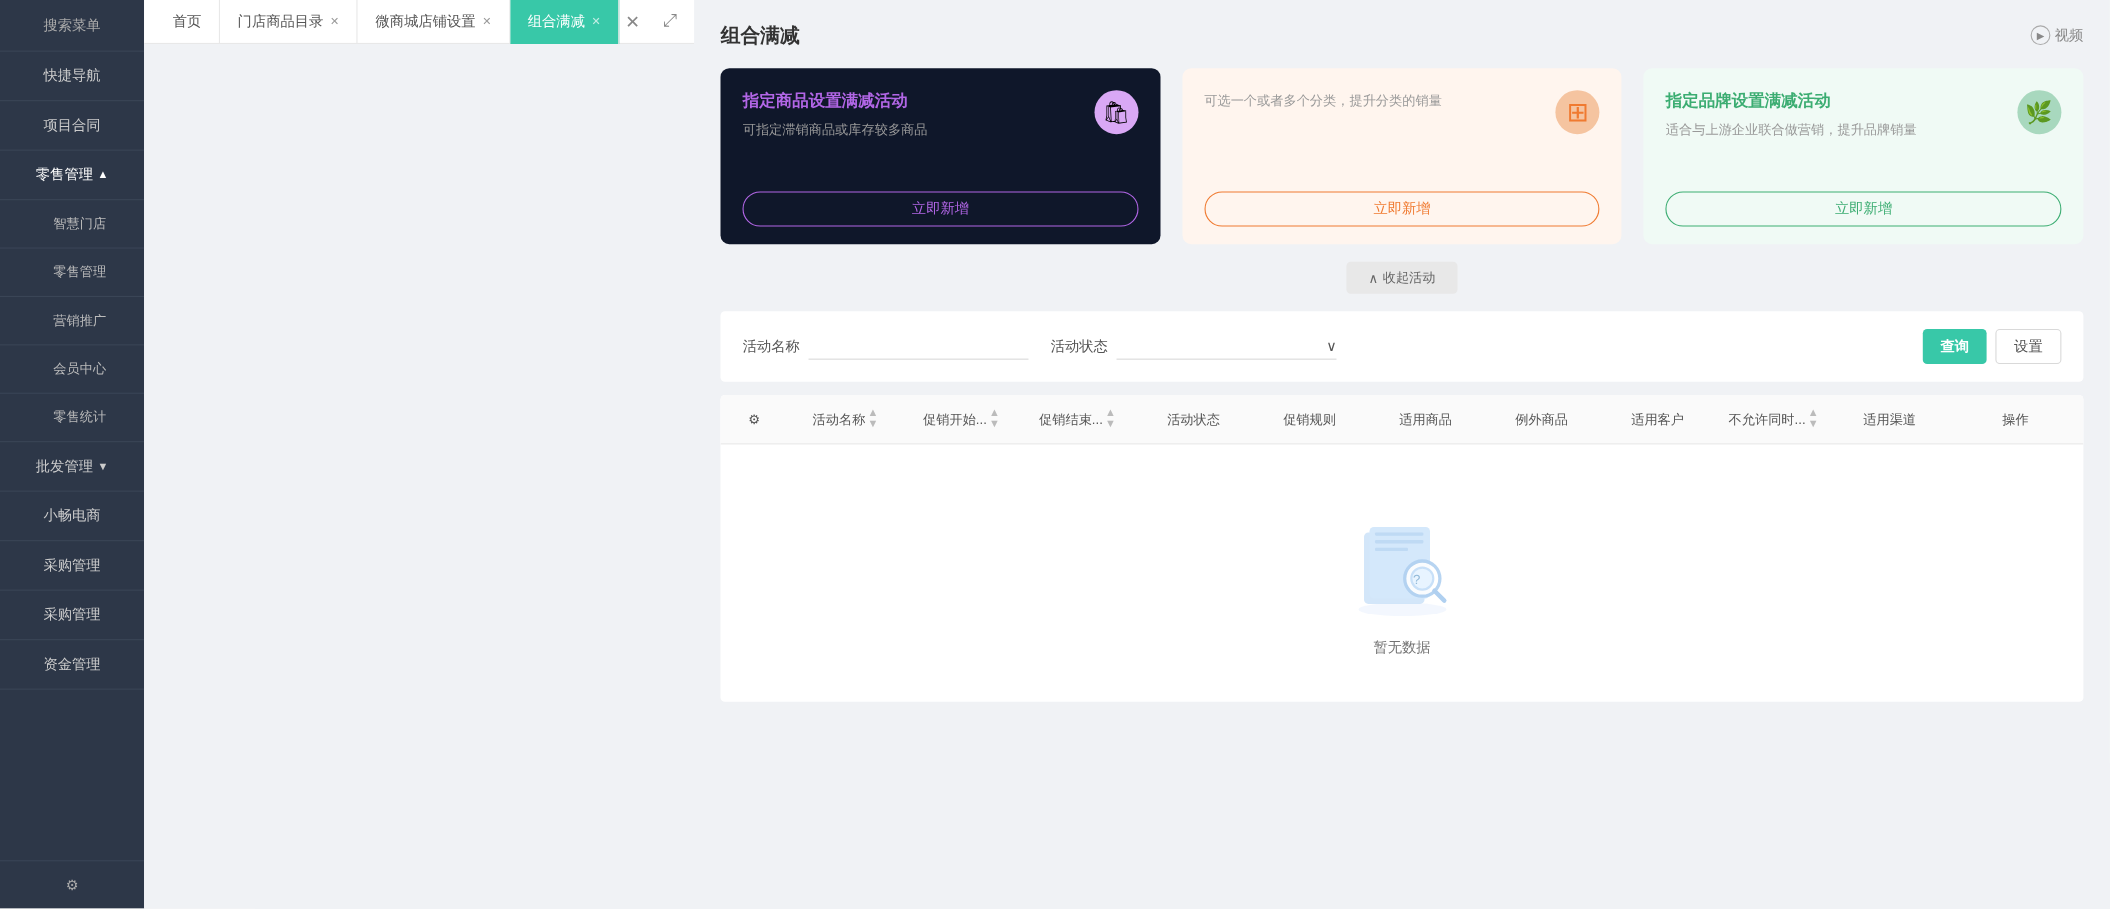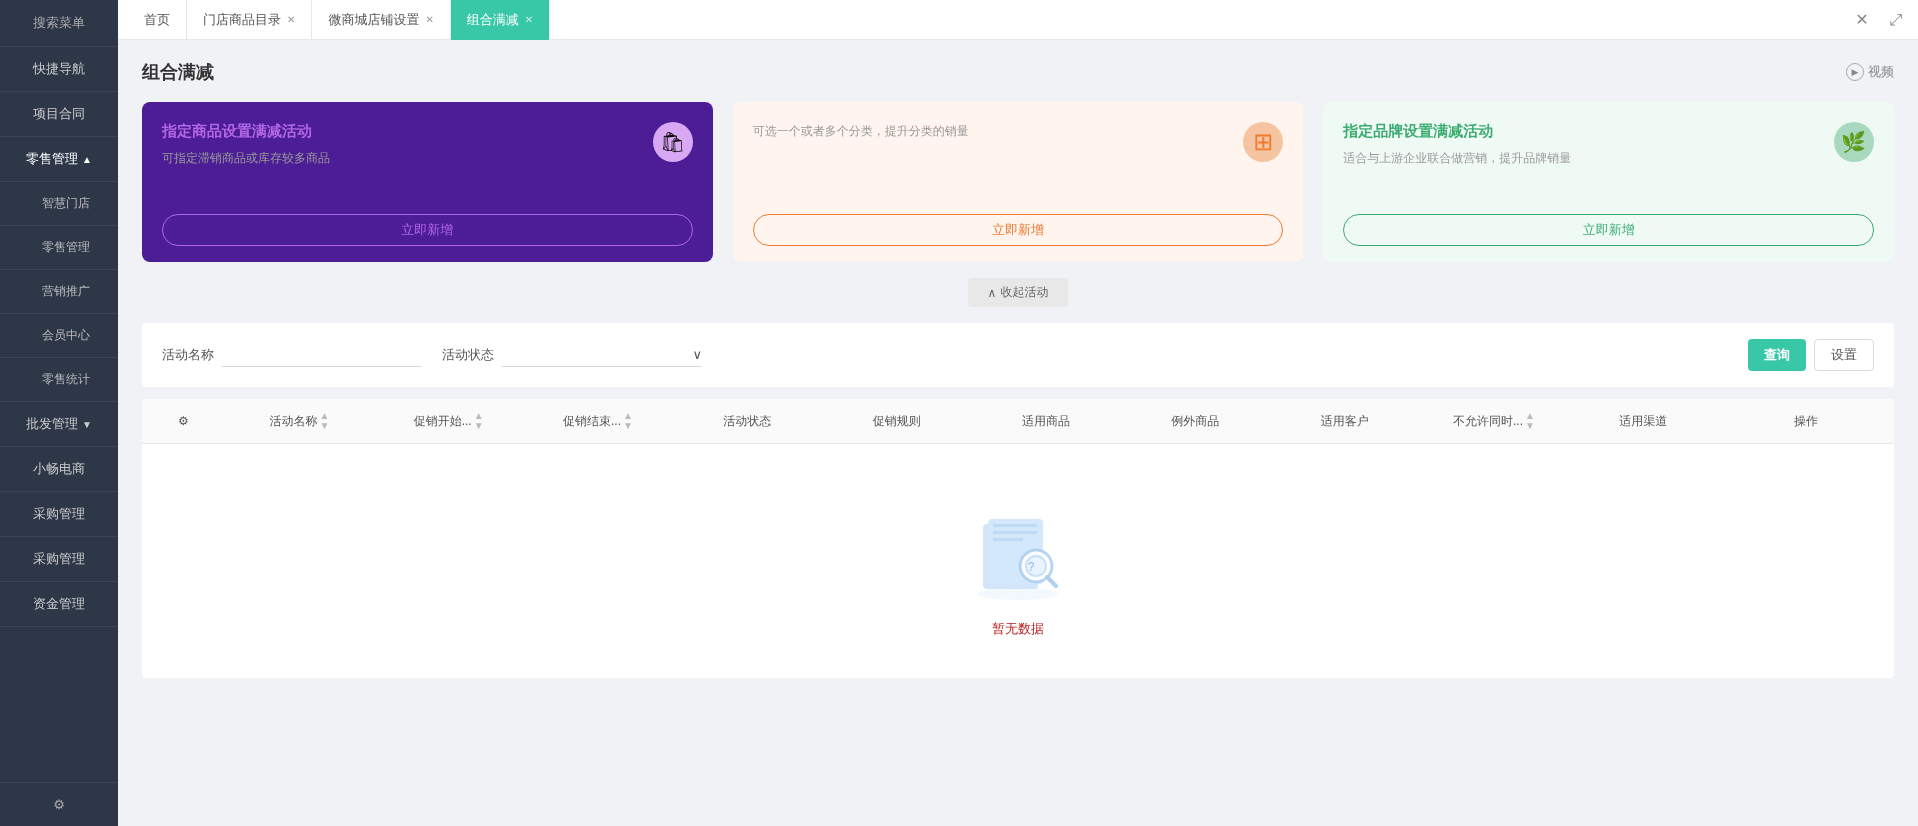--- a/index.html
+++ b/index.html
@@ -1,20 +1,20 @@
 <!DOCTYPE html>
 <html><head>
   <meta charset="utf-8">
   <style>
     * { box-sizing: border-box; margin: 0; padding: 0; }
     body { font-family: 'Microsoft YaHei', sans-serif; display: flex; height: 826px; overflow: hidden; background: #f5f5f5; font-size: 13px; }
 
     
     .sidebar {
-      width: 118px;
+      width: 131px;
       background: #2d3748;
       color: #ccc;
       display: flex;
       flex-direction: column;
       flex-shrink: 0;
       height: 100%;
     }
     .sidebar-search {
       padding: 14px 10px;
       font-size: 13px;
@@ -43,21 +43,20 @@
       text-align: center;
       border-top: 1px solid #3a4556;
       cursor: pointer;
       color: #aaa;
     }
 
     
     .main {
       flex: 1;
       display: flex;
-      flex-direction: column;
       background: #f0f2f5;
       overflow: hidden;
     }
 
     
     .tabbar {
       display: flex;
       align-items: center;
       background: #fff;
       border-bottom: 1px solid #e8e8e8;
@@ -130,21 +129,21 @@
     }
     .activity-card {
       flex: 1;
       border-radius: 8px;
       padding: 20px 20px 16px 20px;
       display: flex;
       flex-direction: column;
       position: relative;
       min-height: 160px;
     }
-    .card-purple { background: #4c1d95; }
+    .card-purple { background: #0f172a; }
     .card-orange { background: #fff5ee; }
     .card-green { background: #f0faf5; }
 
     .card-title {
       font-size: 15px;
       font-weight: bold;
       margin-bottom: 8px;
     }
     .card-purple .card-title { color: #b266e6; }
     .card-orange .card-title { color: #f07a30; }
@@ -305,21 +304,21 @@
       padding: 60px 0 40px;
     }
     .empty-illustration {
       width: 120px;
       height: 100px;
       margin-bottom: 16px;
       position: relative;
     }
     .empty-text {
       font-size: 13px;
-      color: #b91c1c;
+      color: #737373;
     }
 
     
     .empty-svg { width: 120px; height: 100px; }
   </style>
 </head>
 <body>
 
 <div class="sidebar">
   <div class="sidebar-search">搜索菜单</div>

